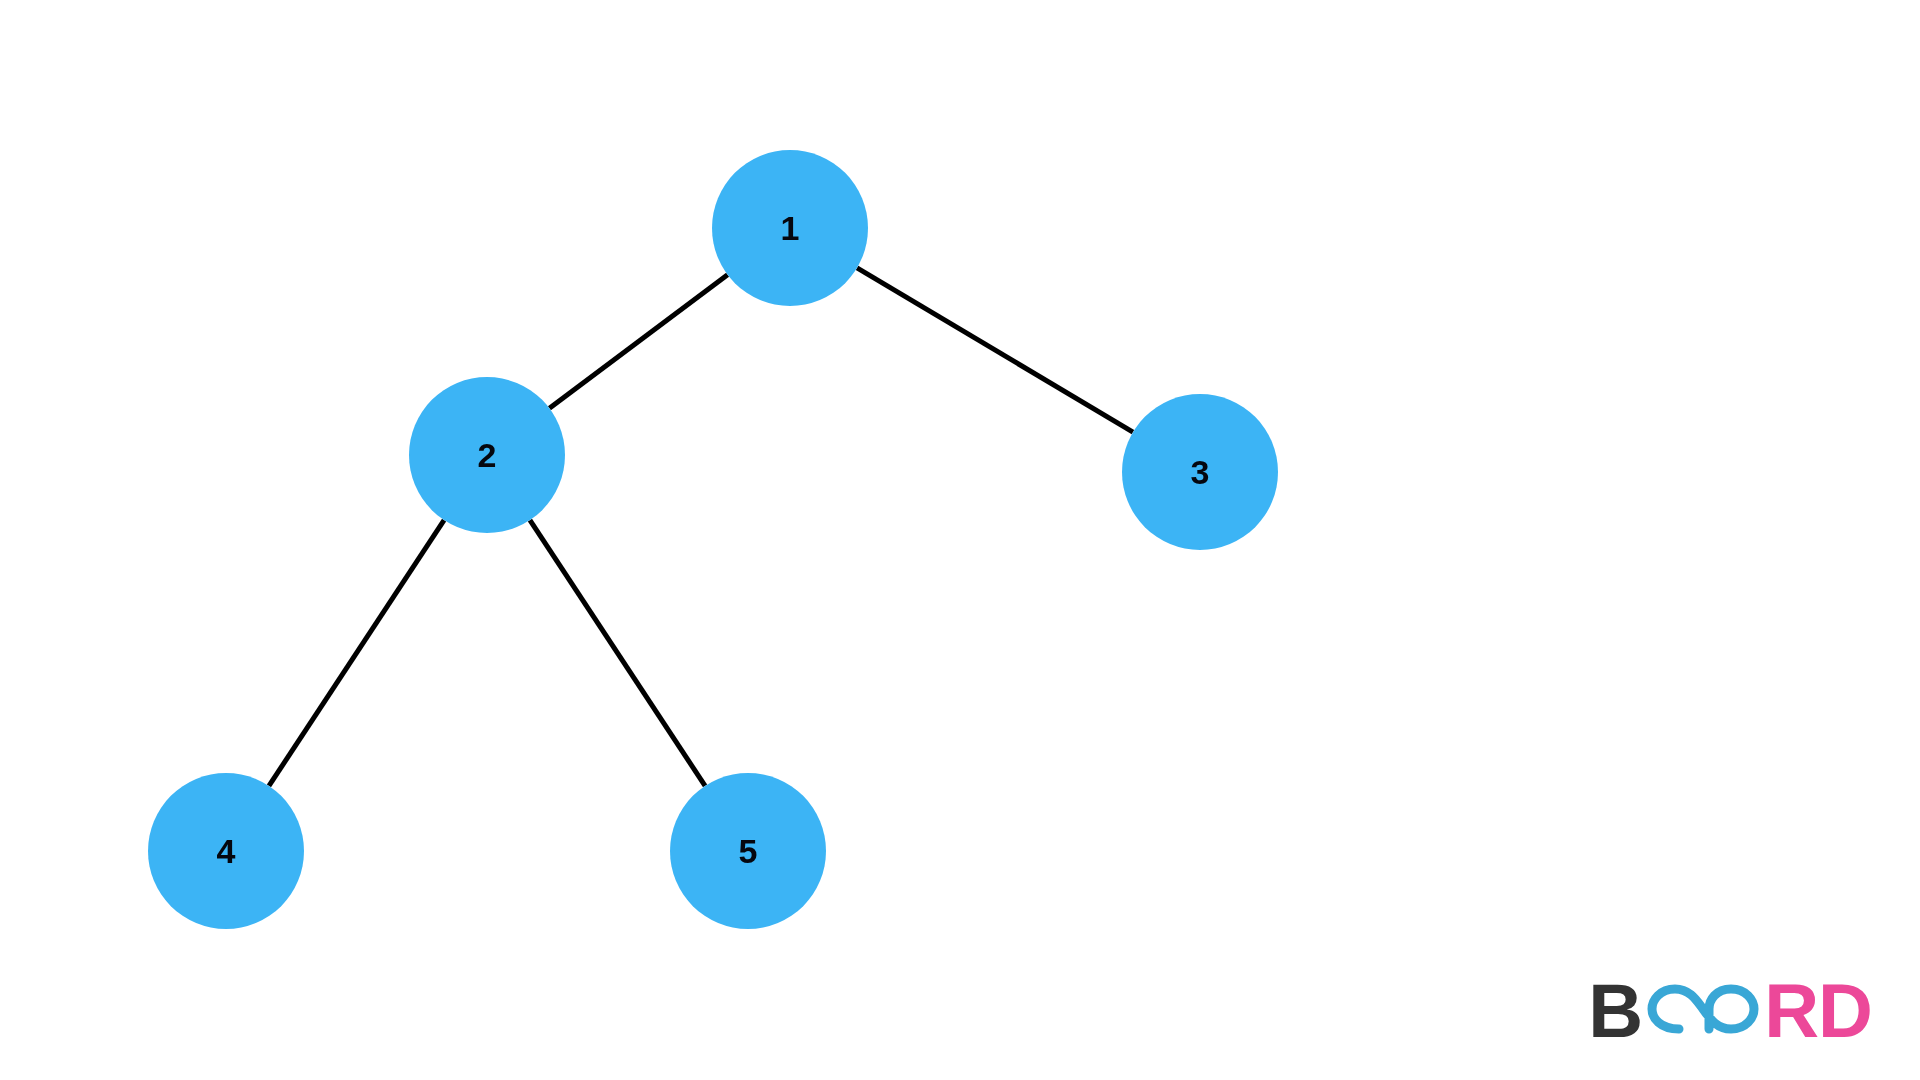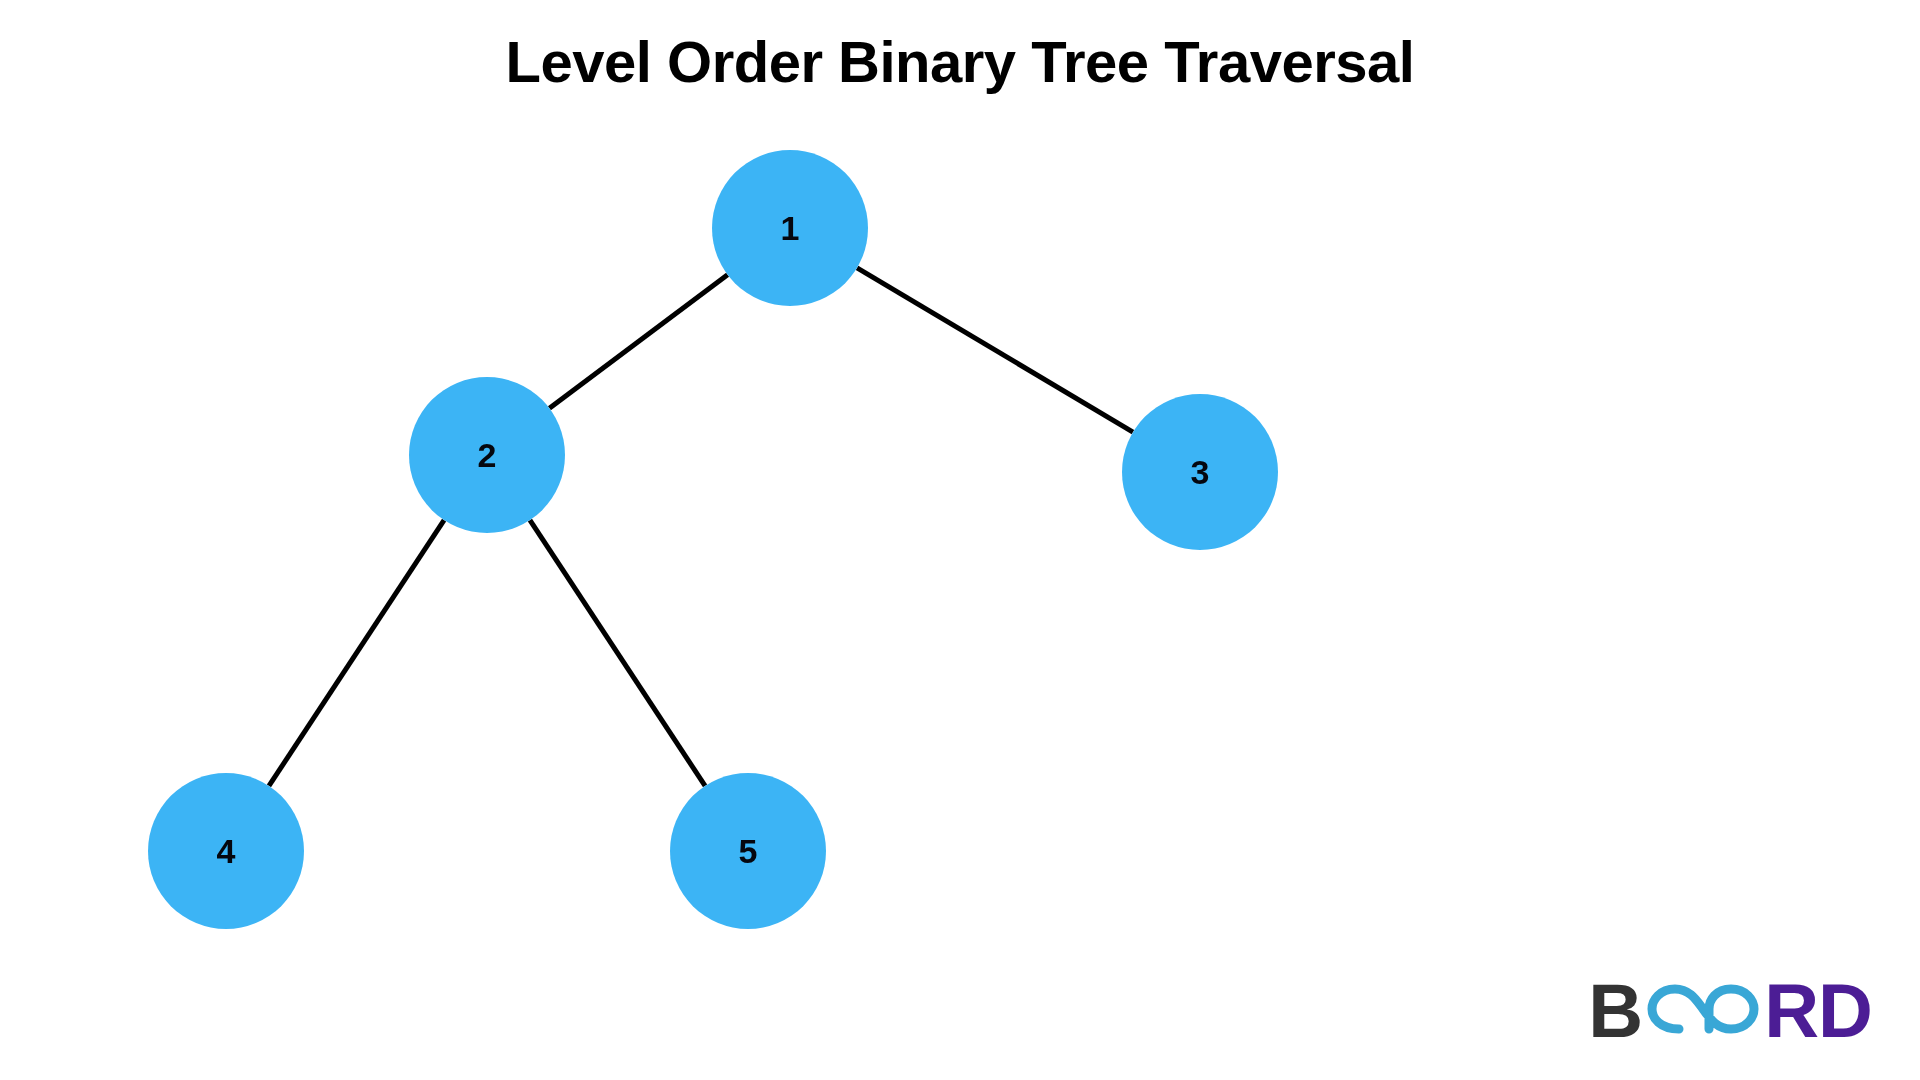--- a/index.html
+++ b/index.html
@@ -101,21 +101,20 @@
   #logo-infinity {
     display: inline-block;
     margin: 0 2px;
   }
 </style>
 </head>
 <body>
 
 <div id="canvas">
 
-  <div id="page-title">Level Order Binary Tree Traversal</div>
 
   <div id="tree-diagram">
 
     <svg id="tree-edges" viewBox="0 0 1920 1080">
         <line x1="727.5752860477029" y1="274.76702992465823" x2="549.4247139522971" y2="408.23297007534177" stroke="#000000" stroke-width="5" stroke-linecap="butt"></line>
         <line x1="857.0282663275917" y1="267.8899926437375" x2="1132.9717336724082" y2="432.1100073562625" stroke="#000000" stroke-width="5" stroke-linecap="butt"></line>
         <line x1="444.07555775356184" y1="520.1267399601131" x2="268.92444224643816" y2="785.8732600398869" stroke="#000000" stroke-width="5" stroke-linecap="butt"></line>
         <line x1="529.9244422464382" y1="520.1267399601131" x2="705.0755577535618" y2="785.8732600398869" stroke="#000000" stroke-width="5" stroke-linecap="butt"></line>
       </svg>
 
@@ -139,16 +138,16 @@
 
   </div>
 
   <div id="brand-logo">
     <span class="logo-text" style="color: rgb(51, 51, 51);">B</span>
     <span id="logo-infinity">
       <svg width="118" height="76" viewBox="0 0 118 76" aria-hidden="true">
         <path id="logo-infinity-path" d="M35 58 C 16 58, 8 47, 8 38 C 8 29, 16 18, 31 18 C 46 18, 53 30, 59 38 C 65 46, 72 58, 87 58 C 102 58, 110 47, 110 38 C 110 29, 102 18, 87 18 C 72 18, 65 29, 65 38 L 65 58" fill="none" stroke="#39a7d6" stroke-width="9" stroke-linecap="round" stroke-linejoin="round"></path>
       </svg>
     </span>
-    <span class="logo-text" style="color: #4c1d95;">RD</span>
+    <span class="logo-text" style="color: #ec4899;">RD</span>
   </div>
 
 </div>
 
 </body></html>

